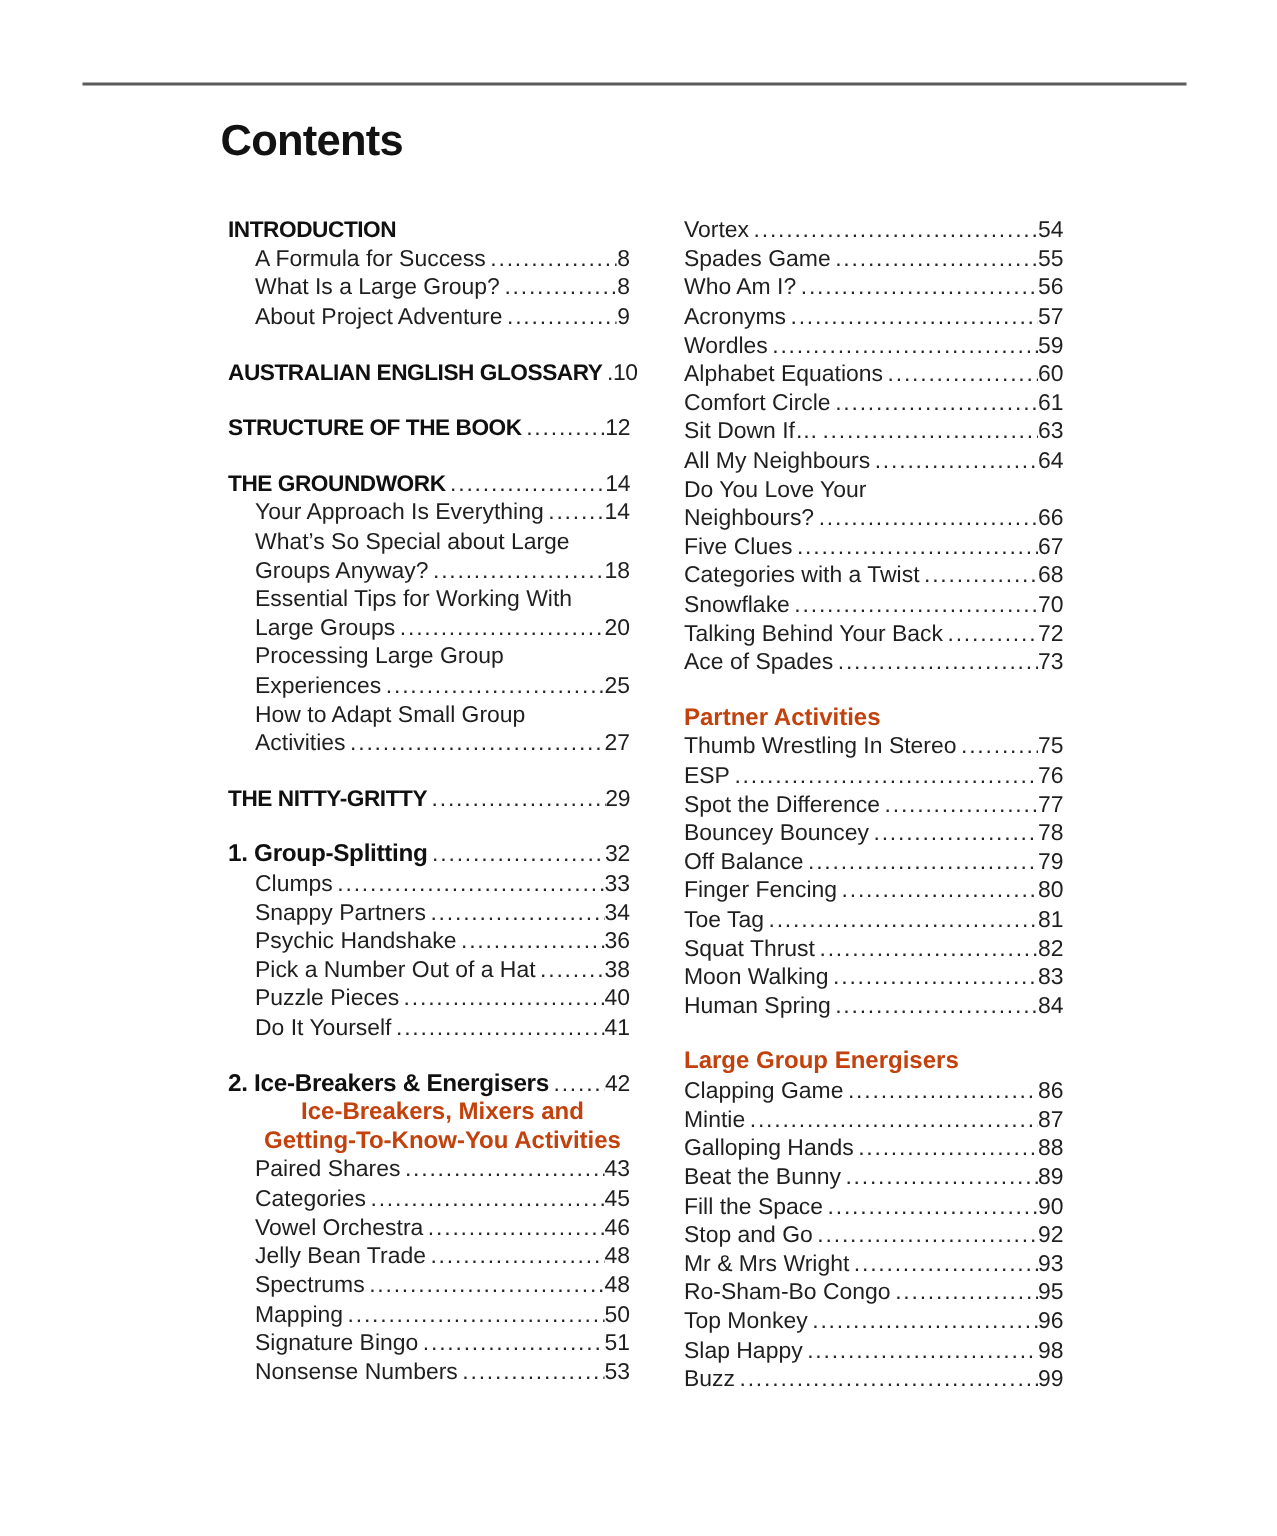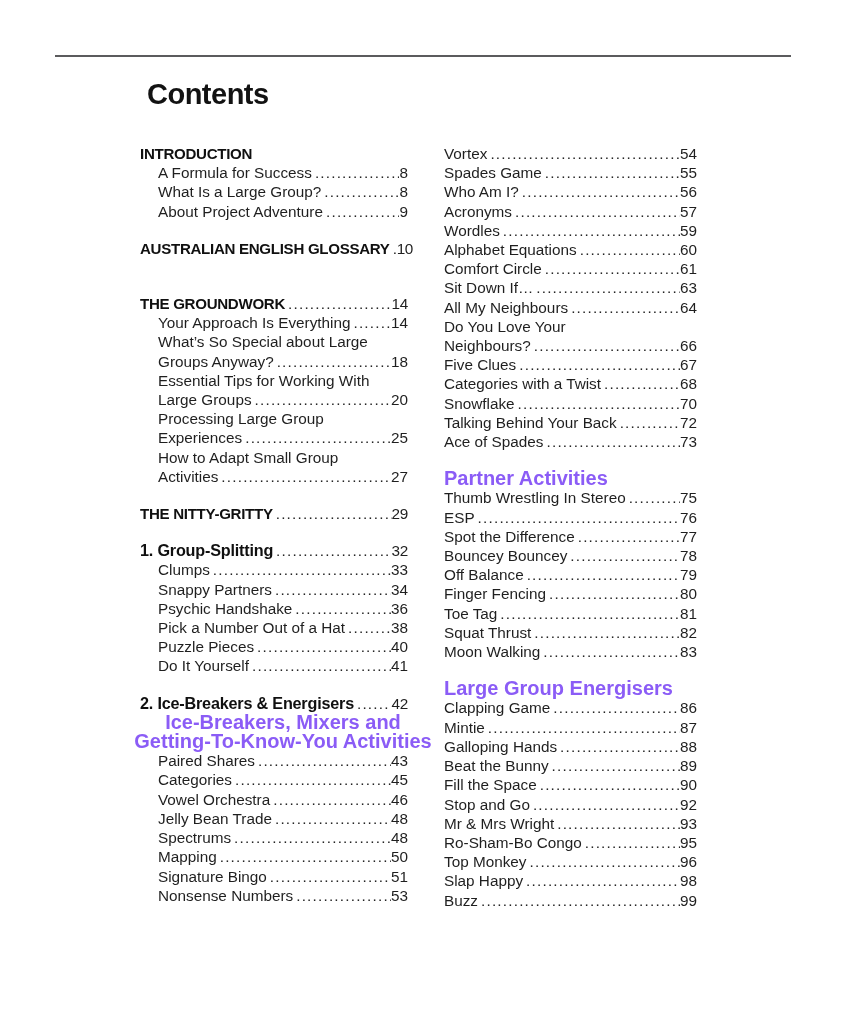--- a/index.html
+++ b/index.html
@@ -25,21 +25,21 @@
     left: 147px;
     top: 78px;
     margin: 0;
     font-size: 29px;
     font-weight: bold;
     letter-spacing: -0.5px;
     color: #121212;
   }
   .columns {
     position: absolute;
-    left: 140px;
+    left: 152px;
     top: 144px;
     display: flex;
   }
   .col-left  { width: 268px; margin-right: 36px; }
   .col-right { width: 253px; }
 
   .row {
     display: flex;
     align-items: baseline;
     line-height: 19.2px;
@@ -63,21 +63,21 @@
   .row .pg {
     flex: 0 0 auto;
     font-weight: normal;
     font-size: 15.3px;
     color: #1f1f1f;
   }
   .gap { height: 18px; }
 
   .section { font-weight: bold; font-size: 15.1px; letter-spacing: -0.3px; color: #101010; }
   .chapter { font-weight: bold; font-size: 16.2px; letter-spacing: -0.2px; color: #101010; }
-  .subhead { font-weight: bold; font-size: 20px; color: #8b5cf6; }
+  .subhead { font-weight: bold; font-size: 16px; color: #c2410c; }
   .col-left .entry   { padding-left: 18px; }
   .col-left .subhead { padding-left: 18px; justify-content: center; }
   .col-right .entry, .col-right .subhead { padding-left: 0; }
 
   .footer {
     position: absolute;
     left: 56px;
     top: 954px;
     display: flex;
     align-items: baseline;
@@ -118,20 +118,25 @@
           <span class="dots"></span>
           <span class="pg">9</span>
         </div>
         <div class="gap"></div>
         <div class="row section">
           <span class="lbl">AUSTRALIAN ENGLISH GLOSSARY</span>
           <span class="dots"></span>
           <span class="pg">10</span>
         </div>
         <div class="gap"></div>
+        <div class="row section">
+          <span class="lbl">STRUCTURE OF THE BOOK</span>
+          <span class="dots"></span>
+          <span class="pg">12</span>
+        </div>
         <div class="gap"></div>
         <div class="row section">
           <span class="lbl">THE GROUNDWORK</span>
           <span class="dots"></span>
           <span class="pg">14</span>
         </div>
         <div class="row entry">
           <span class="lbl">Your Approach Is Everything</span>
           <span class="dots"></span>
           <span class="pg">14</span>
@@ -383,20 +388,25 @@
         </div>
         <div class="row entry">
           <span class="lbl">Squat Thrust</span>
           <span class="dots"></span>
           <span class="pg">82</span>
         </div>
         <div class="row entry">
           <span class="lbl">Moon Walking</span>
           <span class="dots"></span>
           <span class="pg">83</span>
+        </div>
+        <div class="row entry">
+          <span class="lbl">Human Spring</span>
+          <span class="dots"></span>
+          <span class="pg">84</span>
         </div>
         <div class="gap"></div>
         <div class="row subhead">
           <span class="lbl">Large Group Energisers</span>
         </div>
         <div class="row entry">
           <span class="lbl">Clapping Game</span>
           <span class="dots"></span>
           <span class="pg">86</span>
         </div>

